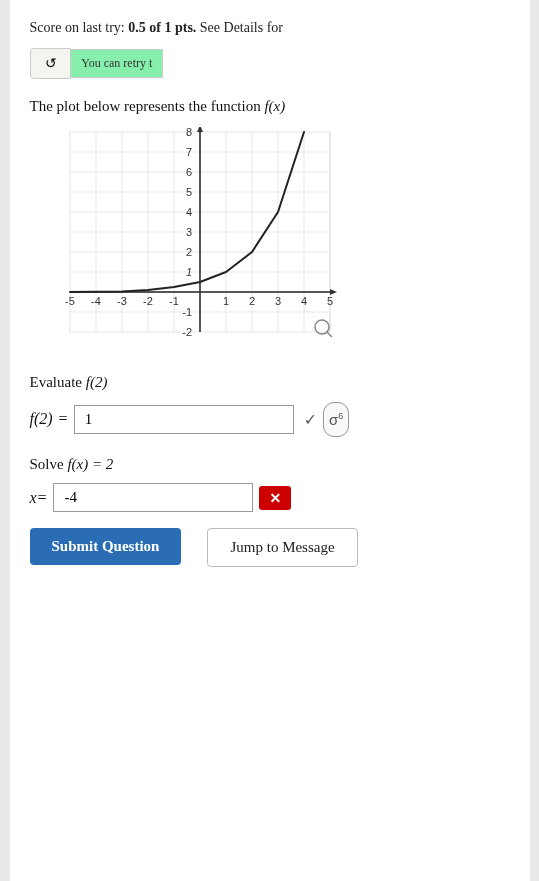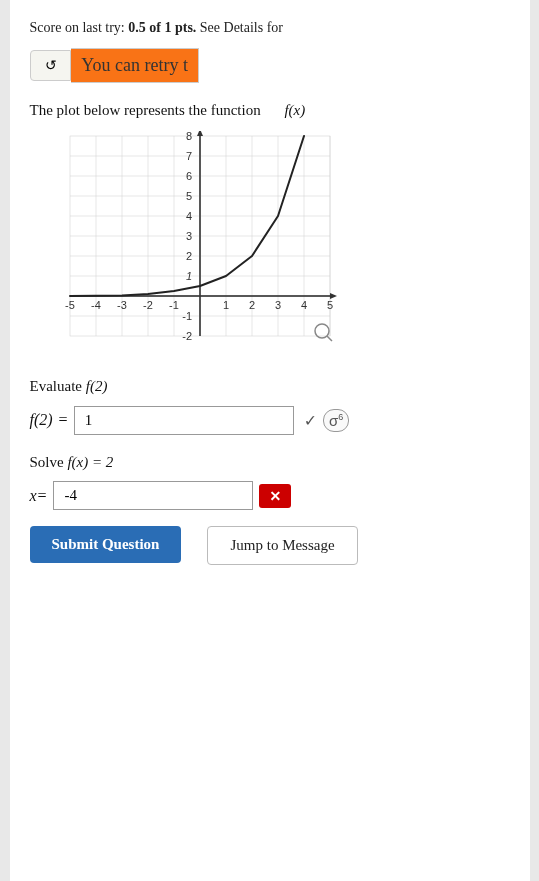--- a/index.html
+++ b/index.html
@@ -41,31 +41,31 @@
       cursor: pointer;
       display: flex;
       align-items: center;
       gap: 6px;
       font-family: Georgia, serif;
     }
     .retry-text {
       border: 1px solid #ccc;
       border-left: none;
       padding: 6px 10px;
-      font-size: 18px;
-      background: #f97316;
+      font-size: 12px;
+      background: #86efac;
       color: #333;
       font-family: Georgia, serif;
     }
     .problem-text {
       font-size: 15px;
       margin-bottom: 10px;
       line-height: 1.5;
     }
-    .problem-text i { font-style: italic; margin-left: 20px; }
+    .problem-text i { font-style: italic; }
 
     
     .graph-container {
       margin: 0 0 14px 0;
       display: flex;
       justify-content: flex-start;
     }
 
     .section-label {
       font-size: 15px;
@@ -98,21 +98,21 @@
     .check-icon {
       color: #555;
       font-size: 16px;
       margin-left: 4px;
     }
     .attempt-icon {
       color: #555;
       font-size: 15px;
       border: 1px solid #999;
       border-radius: 11px;
-      padding: 2px 5px;
+      padding: 8px 5px;
       background: #f9f9f9;
       font-family: sans-serif;
     }
     .x-badge {
       background: #cc0000;
       color: #fff;
       border: none;
       border-radius: 3px;
       padding: 4px 10px;
       font-size: 14px;

